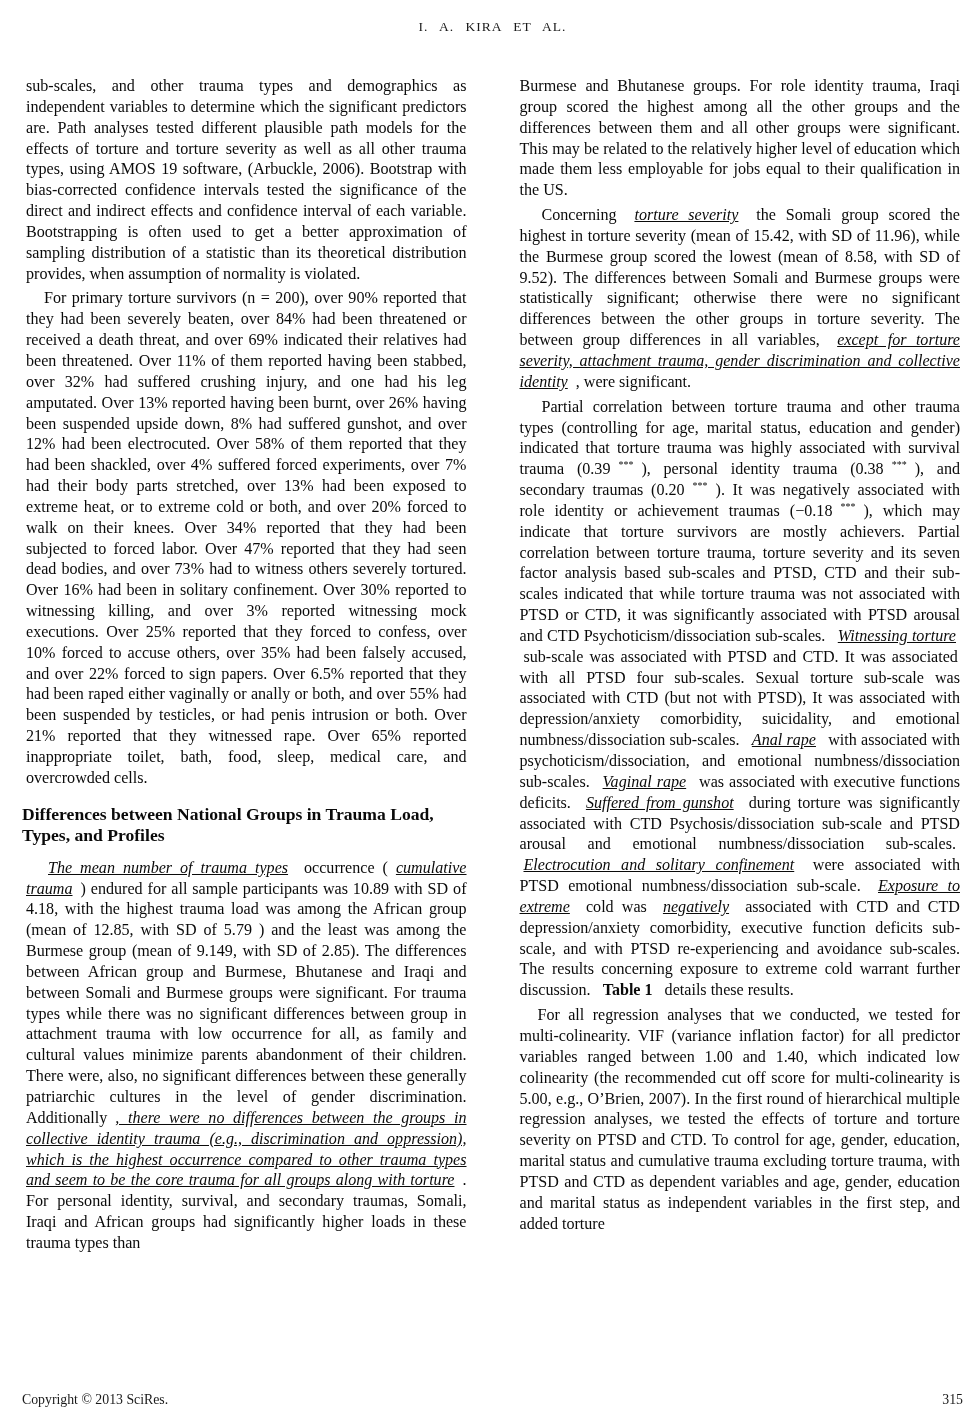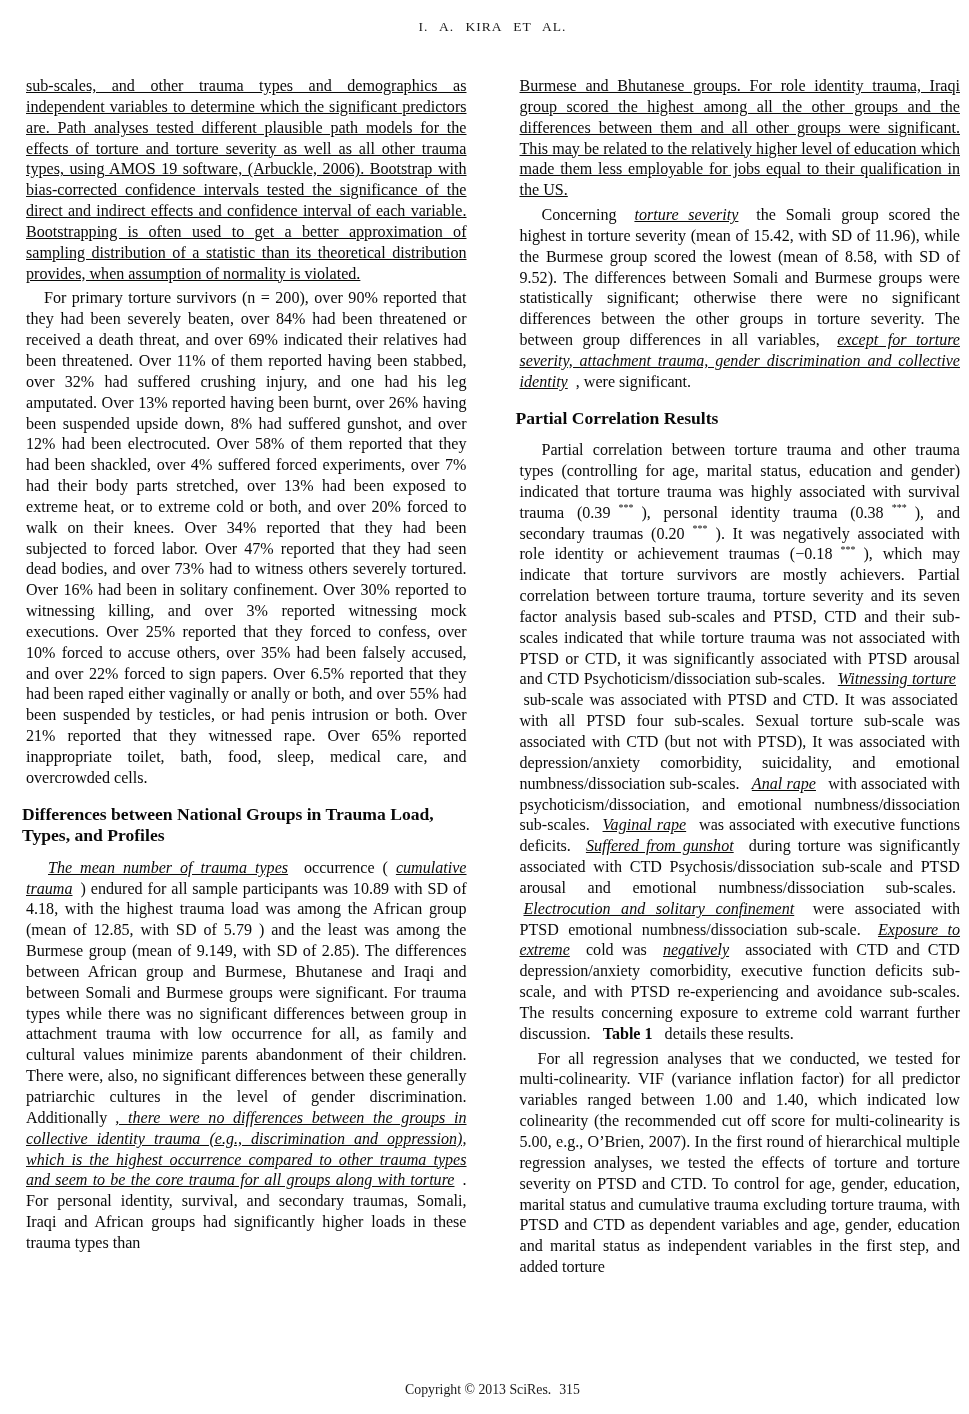--- a/index.html
+++ b/index.html
@@ -28,44 +28,44 @@
     overflow: hidden;
   }
   .col {
     flex: 1 1 0;
     min-width: 0;
     font-size: 16.1px;
     line-height: 20.85px;
     text-align: justify;
   }
   p.para { text-indent: 18px; }
-  p.para.noindent { text-indent: 0; text-decoration: underline; }
+  p.para.noindent { text-indent: 0; }
   .h-results {
     font-weight: bold;
     font-size: 19px;
     text-align: center;
     margin: 25px 0 0;
     line-height: 22px;
   }
   .h-sub {
     font-weight: bold;
     font-size: 17.6px;
     line-height: 21.5px;
     text-align: left;
     margin: 15px 0 11px;
     text-indent: 0;
   }
   .it { font-style: italic; text-decoration: underline; }
   .bd { font-weight: bold; }
   sup { font-size: 62%; line-height: 0; vertical-align: super; }
   .footer {
     position: absolute;
-    left: 6px; right: 6px; bottom: 16px;
+    left: 6px; right: 6px; bottom: 6px;
     display: flex;
-    justify-content: center;
+    justify-content: space-between;
     font-size: 13.8px;
     color: #1a1a1a;
   }
 </style>
 </head>
 <body>
 
 <div class="running-head">I. A. KIRA ET AL.</div>
 
 <div class="columns">
@@ -73,21 +73,20 @@
   <div class="col">
     <p class="para noindent">sub-scales, and other trauma types and demographics as independent variables to determine which the significant predictors are. Path analyses tested different plausible path models for the effects of torture and torture severity as well as all other trauma types, using AMOS 19 software, (Arbuckle, 2006). Bootstrap with bias-corrected confidence intervals tested the significance of the direct and indirect effects and confidence interval of each variable. Bootstrapping is often used to get a better approximation of sampling distribution of a statistic than its theoretical distribution provides, when assumption of normality is violated.</p>
     <p class="para">For primary torture survivors (n = 200), over 90% reported that they had been severely beaten, over 84% had been threatened or received a death threat, and over 69% indicated their relatives had been threatened. Over 11% of them reported having been stabbed, over 32% had suffered crushing injury, and one had his leg amputated. Over 13% reported having been burnt, over 26% having been suspended upside down, 8% had suffered gunshot, and over 12% had been electrocuted. Over 58% of them reported that they had been shackled, over 4% suffered forced experiments, over 7% had their body parts stretched, over 13% had been exposed to extreme heat, or to extreme cold or both, and over 20% forced to walk on their knees. Over 34% reported that they had been subjected to forced labor. Over 47% reported that they had seen dead bodies, and over 73% had to witness others severely tortured. Over 16% had been in solitary confinement. Over 30% reported to witnessing killing, and over 3% reported witnessing mock executions. Over 25% reported that they forced to confess, over 10% forced to accuse others, over 35% had been falsely accused, and over 22% forced to sign papers. Over 6.5% reported that they had been raped either vaginally or anally or both, and over 55% had been suspended by testicles, or had penis intrusion or both. Over 21% reported that they witnessed rape. Over 65% reported inappropriate toilet, bath, food, sleep, medical care, and overcrowded cells.</p>
     <h3 class="h-sub">Differences between National Groups in Trauma Load, Types, and Profiles</h3>
     <p class="para"><span class="it">The mean number of trauma types</span><span> occurrence (</span><span class="it">cumulative trauma</span><span>) endured for all sample participants was 10.89 with SD of 4.18, with the highest trauma load was among the African group (mean of 12.85, with SD of 5.79 ) and the least was among the Burmese group (mean of 9.149, with SD of 2.85). The differences between African group and Burmese, Bhutanese and Iraqi and between Somali and Burmese groups were significant. For trauma types while there was no significant differences between group in attachment trauma with low occurrence for all, as family and cultural values minimize parents abandonment of their children. There were, also, no significant differences between these generally patriarchic cultures in the level of gender discrimination. Additionally</span><span class="it">, there were no differences between the groups in collective identity trauma (e.g., discrimination and oppression), which is the highest occurrence compared to other trauma types and seem to be the core trauma for all groups along with torture</span><span>. For personal identity, survival, and secondary traumas, Somali, Iraqi and African groups had significantly higher loads in these trauma types than</span></p>
   </div>
 
   <div class="col">
     <p class="para noindent">Burmese and Bhutanese groups. For role identity trauma, Iraqi group scored the highest among all the other groups and the differences between them and all other groups were significant. This may be related to the relatively higher level of education which made them less employable for jobs equal to their qualification in the US.</p>
     <p class="para"><span>Concerning </span><span class="it">torture severity</span><span> the Somali group scored the highest in torture severity (mean of 15.42, with SD of 11.96), while the Burmese group scored the lowest (mean of 8.58, with SD of 9.52). The differences between Somali and Burmese groups were statistically significant; otherwise there were no significant differences between the other groups in torture severity. The between group differences in all variables, </span><span class="it">except for torture severity, attachment trauma, gender discrimination and collective identity</span><span>, were significant.</span></p>
-    <h3 class="h-sub">Partial Correlation Results</h3>
     <p class="para"><span>Partial correlation between torture trauma and other trauma types (controlling for age, marital status, education and gender) indicated that torture trauma was highly associated with survival trauma (0.39</span><sup>***</sup><span>), personal identity trauma (0.38</span><sup>***</sup><span>), and secondary traumas (0.20</span><sup>***</sup><span>). It was negatively associated with role identity or achievement traumas (−0.18</span><sup>***</sup><span>), which may indicate that torture survivors are mostly achievers. Partial correlation between torture trauma, torture severity and its seven factor analysis based sub-scales and PTSD, CTD and their sub-scales indicated that while torture trauma was not associated with PTSD or CTD, it was significantly associated with PTSD arousal and CTD Psychoticism/dissociation sub-scales. </span><span class="it">Witnessing torture</span><span> sub-scale was associated with PTSD and CTD. It was associated with all PTSD four sub-scales. Sexual torture sub-scale was associated with CTD (but not with PTSD), It was associated with depression/anxiety comorbidity, suicidality, and emotional numbness/dissociation sub-scales. </span><span class="it">Anal rape</span><span> with associated with psychoticism/dissociation, and emotional numbness/dissociation sub-scales. </span><span class="it">Vaginal rape</span><span> was associated with executive functions deficits. </span><span class="it">Suffered from gunshot</span><span> during torture was significantly associated with CTD Psychosis/dissociation sub-scale and PTSD arousal and emotional numbness/dissociation sub-scales. </span><span class="it">Electrocution and solitary confinement</span><span> were associated with PTSD emotional numbness/dissociation sub-scale. </span><span class="it">Exposure to extreme</span><span> cold was </span><span class="it">negatively</span><span> associated with CTD and CTD depression/anxiety comorbidity, executive function deficits sub-scale, and with PTSD re-experiencing and avoidance sub-scales. The results concerning exposure to extreme cold warrant further discussion. </span><span class="bd">Table 1</span><span> details these results.</span></p>
     <p class="para">For all regression analyses that we conducted, we tested for multi-colinearity. VIF (variance inflation factor) for all predictor variables ranged between 1.00 and 1.40, which indicated low colinearity (the recommended cut off score for multi-colinearity is 5.00, e.g., O’Brien, 2007). In the first round of hierarchical multiple regression analyses, we tested the effects of torture and torture severity on PTSD and CTD. To control for age, gender, education, marital status and cumulative trauma excluding torture trauma, with PTSD and CTD as dependent variables and age, gender, education and marital status as independent variables in the first step, and added torture</p>
   </div>
 
 </div>
 
 <div class="footer">
   <span>Copyright © 2013 SciRes.</span>
   <span>315</span>
 </div>

